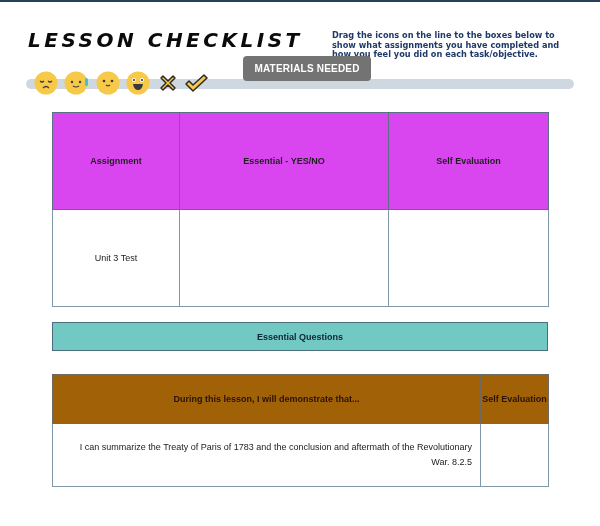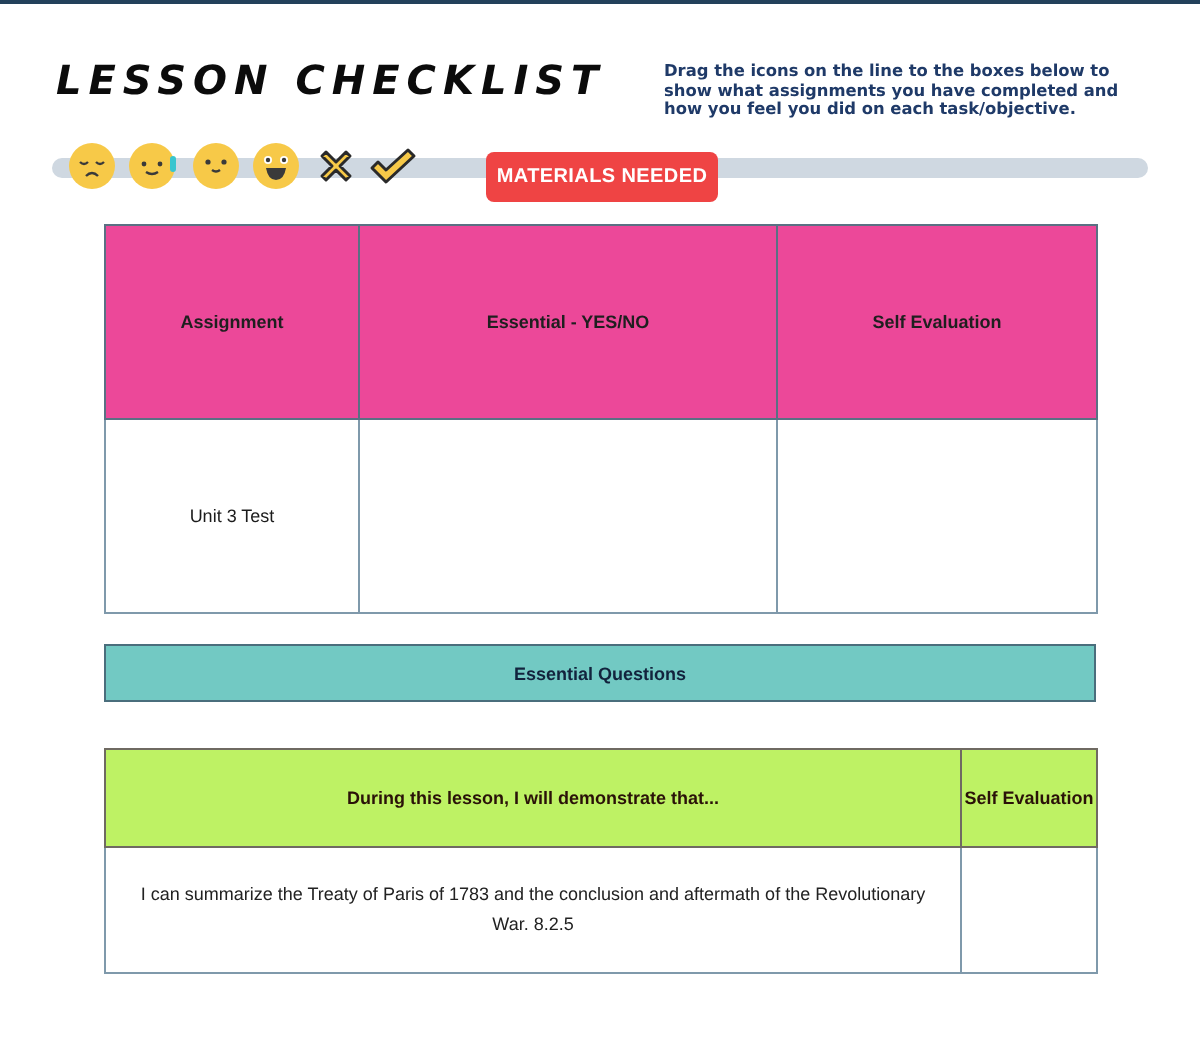--- a/index.html
+++ b/index.html
@@ -9,36 +9,36 @@
   .top-rule { position: absolute; left: 0; top: 0; width: 600px; height: 2px; background: #23415b; }
 
   .title { position: absolute; left: 28px; top: 28px; font-family: "DejaVu Sans", sans-serif; font-weight: bold; font-style: italic; font-size: 20px; letter-spacing: 3.5px; color: #0b0b0b; }
 
   .instructions { position: absolute; right: 28px; top: 31px; width: 240px; text-align: left; font-family: "DejaVu Sans", sans-serif; font-size: 8.2px; line-height: 9.6px; color: #1f3a68; font-weight: bold; }
 
   .track { position: absolute; left: 26px; top: 79px; width: 548px; height: 10px; background: #cfd8e1; border-radius: 5px; }
 
   .icon { position: absolute; top: 71px; width: 24px; height: 24px; }
 
-  .materials { position: absolute; left: 243px; top: 76px; width: 116px; height: 25px; background: #ef4444; border-radius: 4px; color: #ffffff; font-weight: bold; font-size: 10px; display: flex; align-items: center; justify-content: center; letter-spacing: 0.2px; }
+  .materials { position: absolute; left: 243px; top: 56px; width: 128px; height: 25px; background: #737373; border-radius: 4px; color: #ffffff; font-weight: bold; font-size: 10px; display: flex; align-items: center; justify-content: center; letter-spacing: 0.2px; }
 
   table { border-collapse: collapse; position: absolute; table-layout: fixed; }
   td, th { border: 1.5px solid #7f99ab; text-align: center; vertical-align: middle; font-size: 9px; color: #1b1b1b; }
 
   .t1 { left: 52px; top: 112px; width: 496px; }
-  .t1 th { background: #ec4899; height: 97px; font-weight: bold; color: #1f1f1f; border-color: #5a7083; margin-left: 12px; }
+  .t1 th { background: #d946ef; height: 97px; font-weight: bold; color: #1f1f1f; border-color: #5a7083; margin-left: 12px; }
   .t1 td { height: 97px; background: #fff; }
 
   .t2 { left: 52px; top: 322px; width: 496px; }
   .t2 th { background: #72c9c3; height: 28px; font-weight: bold; color: #12233d; border-color: #4a6e7c; }
   .t2 td { height: 17px; font-size: 9px; color: #222; }
 
   .t3 { left: 52px; top: 374px; width: 496px; }
-  .t3 th { background: #bef264; height: 49px; font-weight: bold; color: #2a1208; border-color: #6f6a62; line-height: 14px; }
-  .t3 td { height: 49px; line-height: 15px; padding: 16px 8px; color: #222; }
+  .t3 th { background: #a16207; height: 49px; font-weight: bold; color: #2a1208; border-color: #6f6a62; line-height: 14px; }
+  .t3 td { height: 49px; line-height: 15px; padding: 16px 8px; color: #222; text-align: right; }
 </style>
 </head>
 <body>
 
 <div class="top-rule"></div>
 
 <h1 class="title">LESSON CHECKLIST</h1>
 <div class="instructions">Drag the icons on the line to the boxes below to show what assignments you have completed and how you feel you did on each task/objective.</div>
 
 <div class="track"></div>

